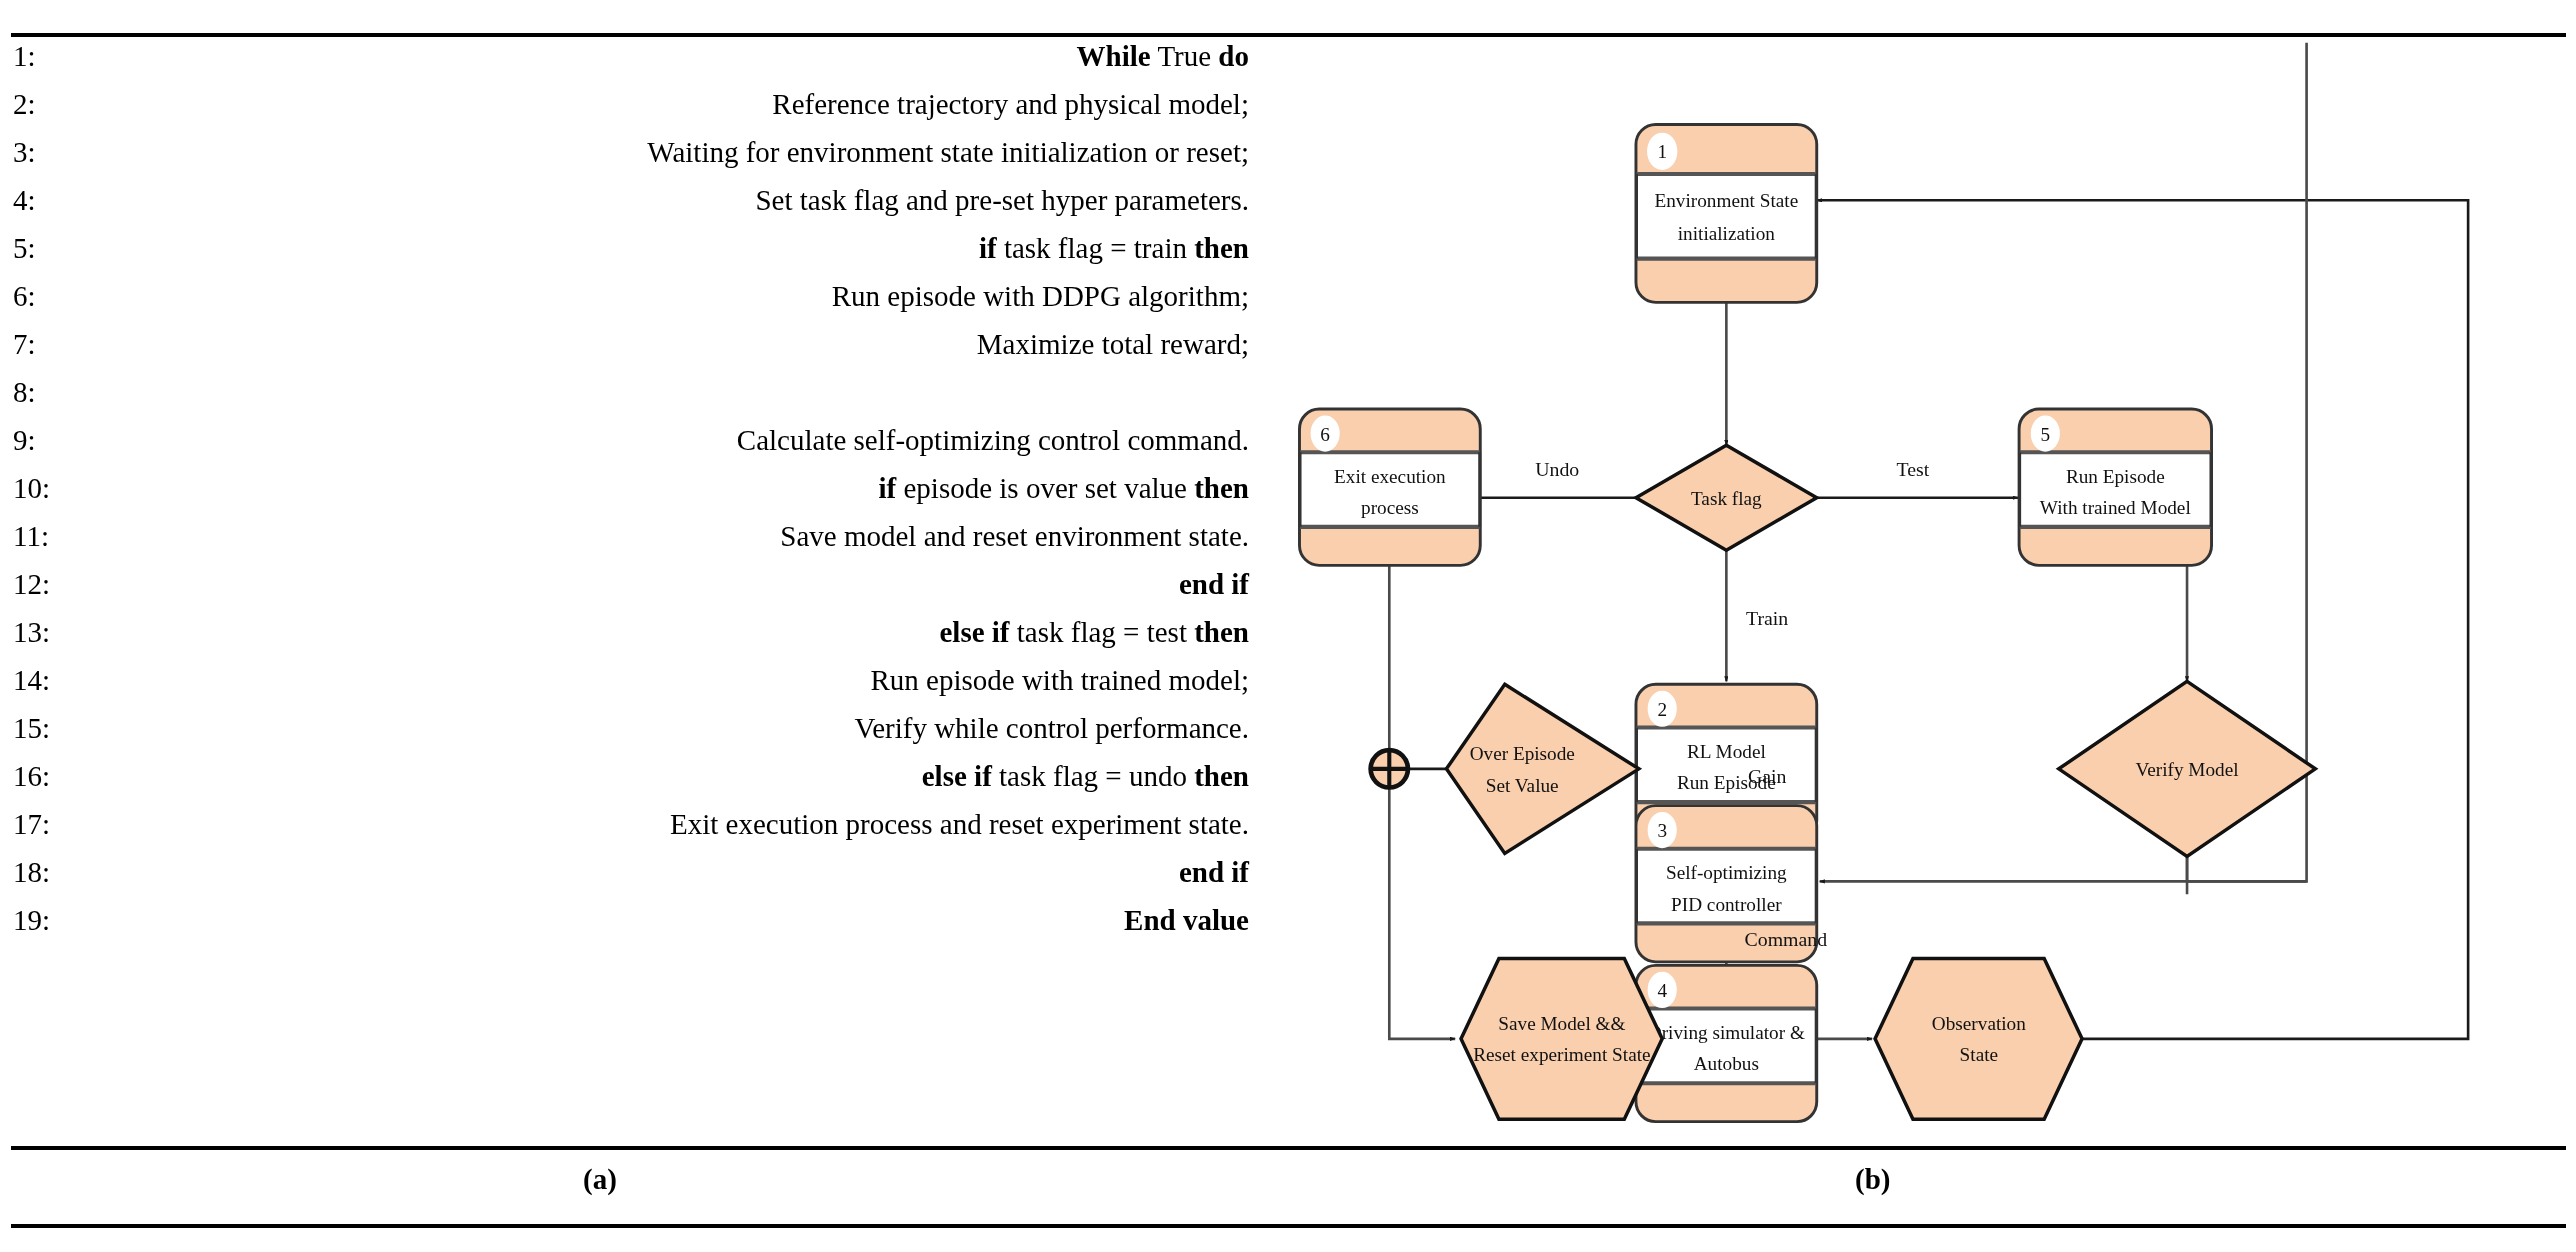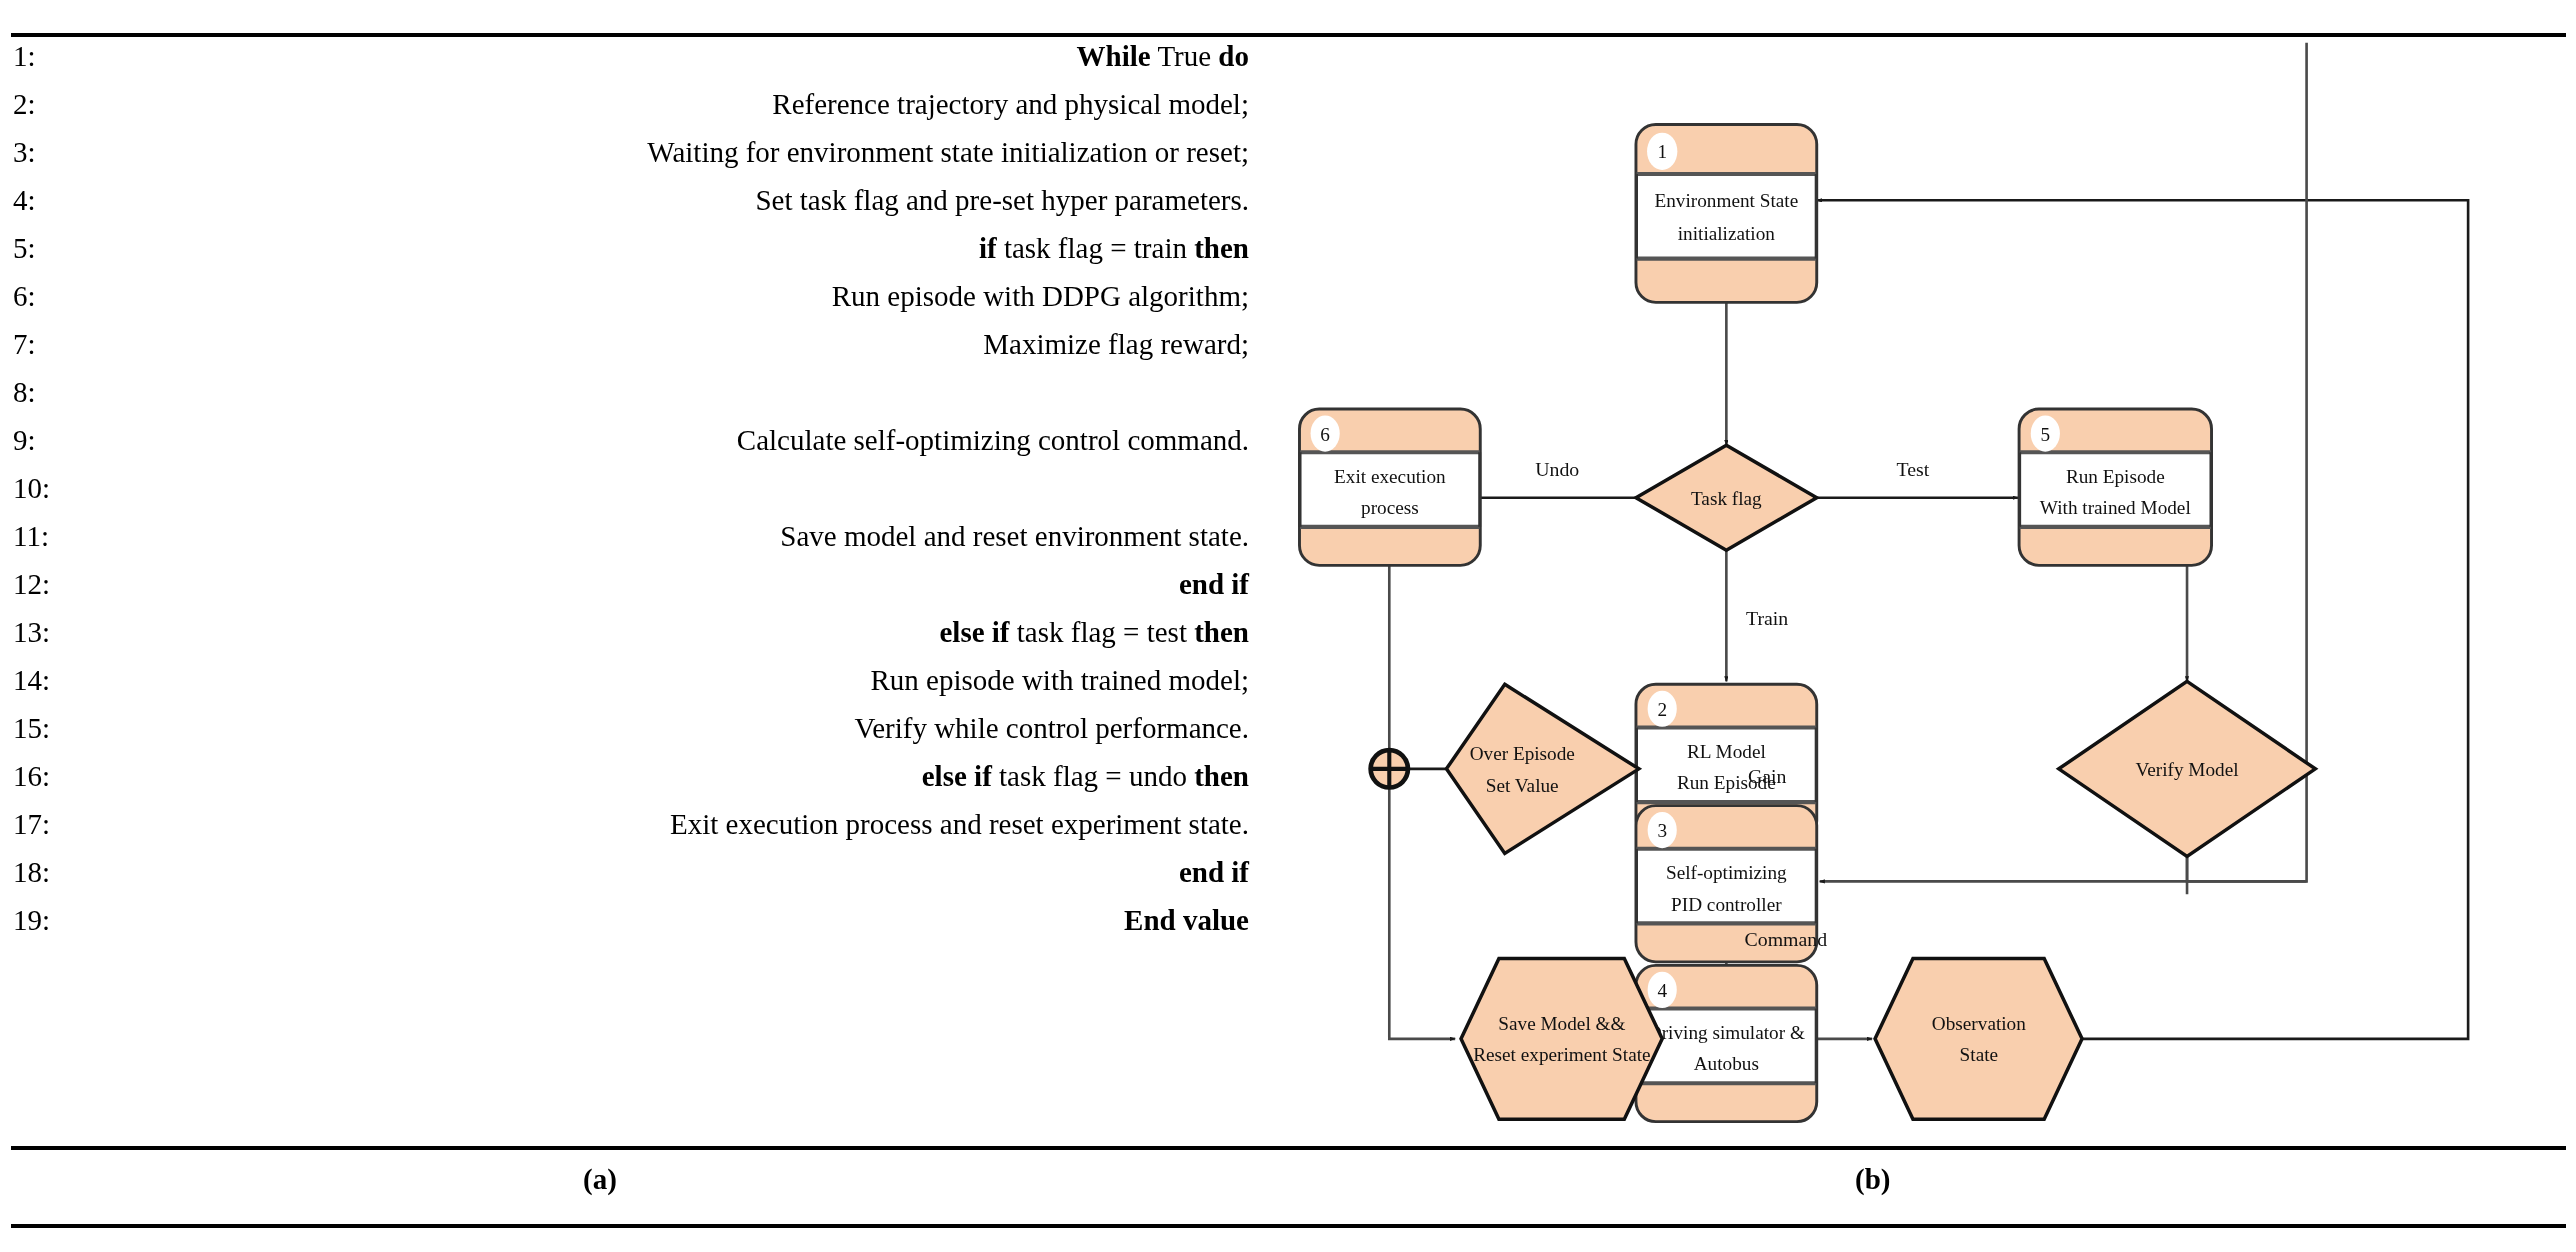--- a/index.html
+++ b/index.html
@@ -65,31 +65,32 @@
       <div class="algo-line">
         <span class="algo-num">5:</span>
         <span class="algo-txt ind1"><span class="b">if</span><span> task flag = train </span><span class="b">then</span></span>
       </div>
       <div class="algo-line">
         <span class="algo-num">6:</span>
         <span class="algo-txt ind2"><span>Run episode with DDPG algorithm;</span></span>
       </div>
       <div class="algo-line">
         <span class="algo-num">7:</span>
-        <span class="algo-txt ind2"><span>Maximize flag reward;</span></span>
+        <span class="algo-txt ind2"><span>Maximize total reward;</span></span>
       </div>
       <div class="algo-line">
         <span class="algo-num">8:</span>
       </div>
       <div class="algo-line">
         <span class="algo-num">9:</span>
         <span class="algo-txt ind2"><span>Calculate self-optimizing control command.</span></span>
       </div>
       <div class="algo-line">
         <span class="algo-num">10:</span>
+        <span class="algo-txt ind2"><span class="b">if</span><span> episode is over set value </span><span class="b">then</span></span>
       </div>
       <div class="algo-line">
         <span class="algo-num">11:</span>
         <span class="algo-txt ind3"><span>Save model and reset environment state.</span></span>
       </div>
       <div class="algo-line">
         <span class="algo-num">12:</span>
         <span class="algo-txt ind2"><span class="b">end if</span></span>
       </div>
       <div class="algo-line">

